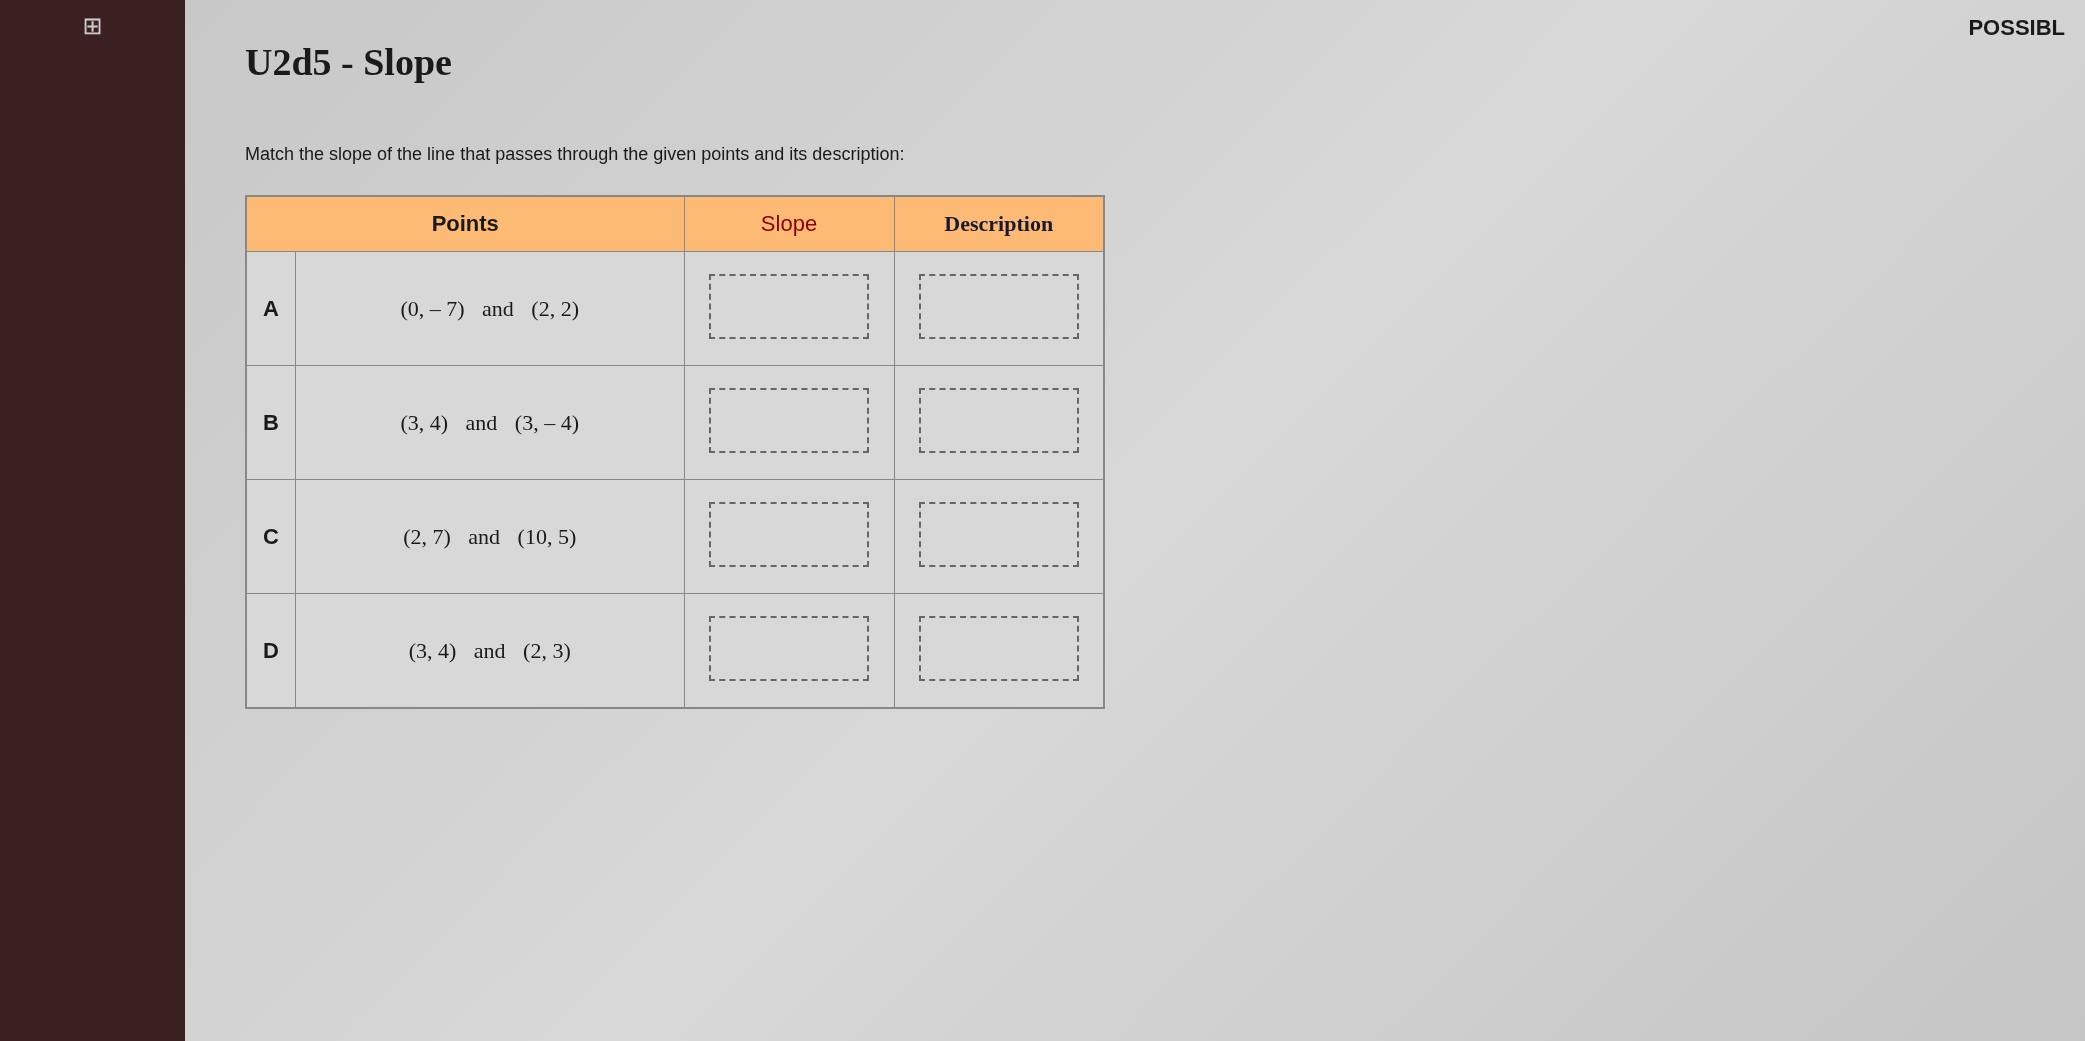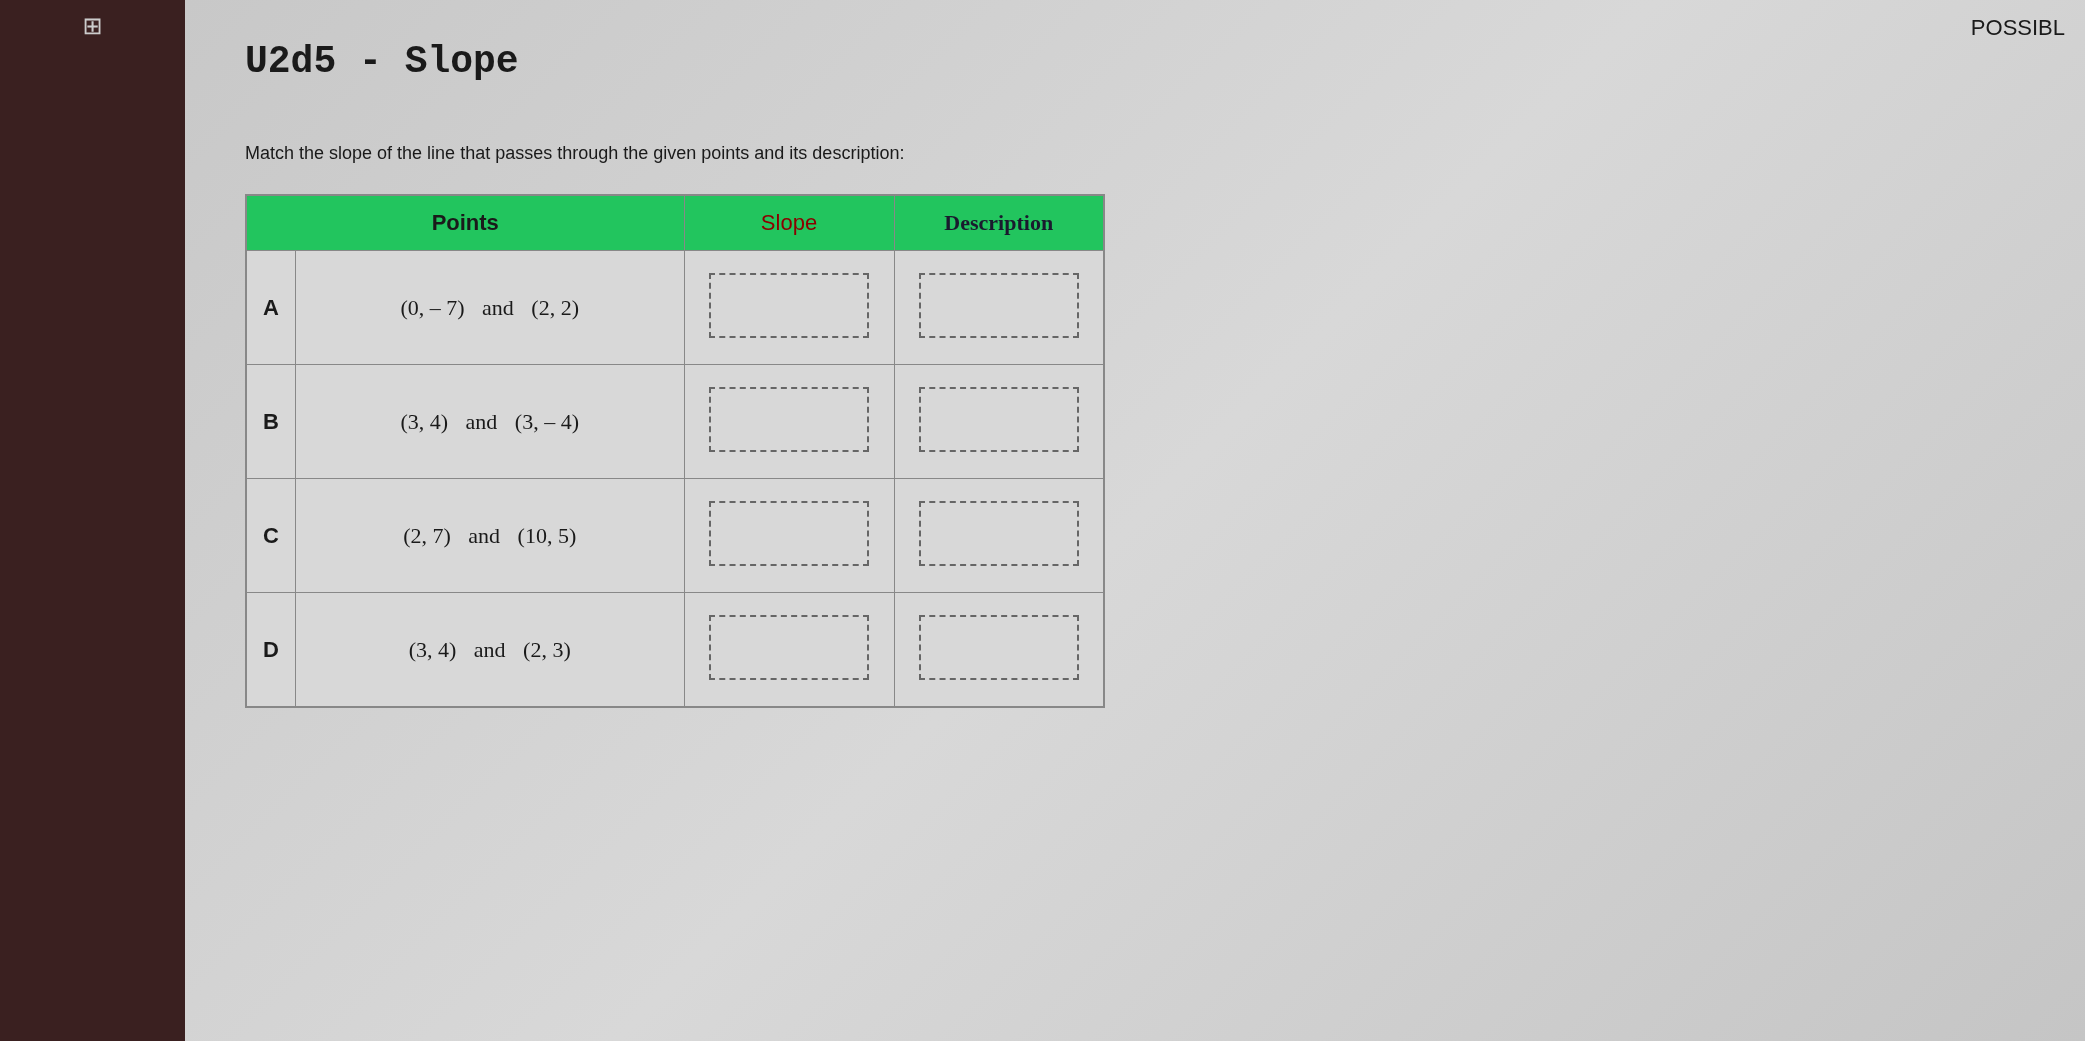--- a/index.html
+++ b/index.html
@@ -40,29 +40,29 @@
       background: linear-gradient(135deg, #c8c8c8 0%, #d8d8d8 50%, #c5c5c5 100%);
       padding: 40px 60px;
       position: relative;
     }
 
     .page-title {
       font-size: 38px;
       font-weight: bold;
       color: #1a1a1a;
       margin-bottom: 60px;
-      font-family: Liberation Mono, monospace;
+      font-family: Liberation Serif, serif;
     }
 
     .possible-label {
       position: absolute;
       top: 15px;
       right: 20px;
       font-size: 22px;
-      font-weight: normal;
+      font-weight: bold;
       color: #1a1a1a;
       font-family: Arial, sans-serif;
     }
 
     .instruction-text {
       font-size: 18px;
       color: #1a1a1a;
       margin-bottom: 30px;
       font-family: Arial, sans-serif;
     }
@@ -77,21 +77,21 @@
     .matching-table th,
     .matching-table td {
       border: 1.5px solid #888;
       padding: 0;
     }
 
     .header-row th {
       padding: 14px 20px;
       text-align: center;
       font-size: 22px;
-      background: #22c55e;
+      background: #fdba74;
     }
 
     .header-points {
       font-weight: bold;
       color: #1a1a1a;
       font-family: Arial, sans-serif;
       width: 360px;
     }
 
     .header-slope {

